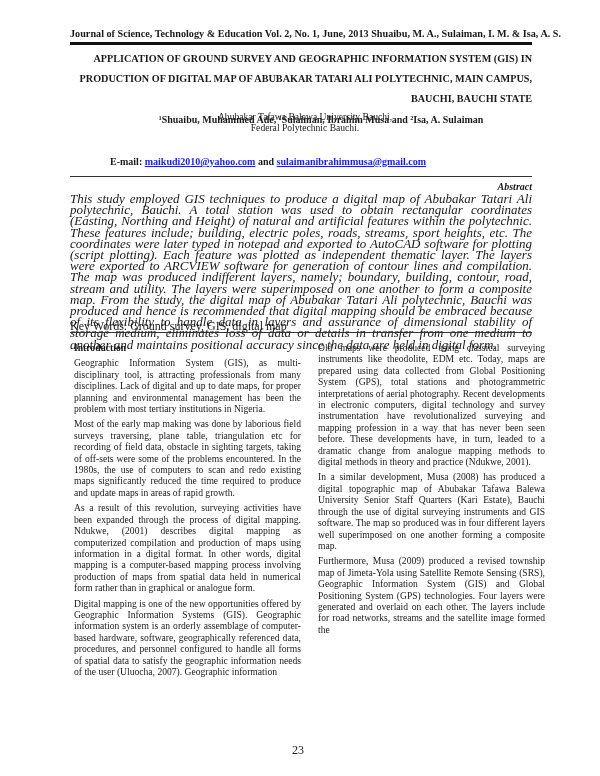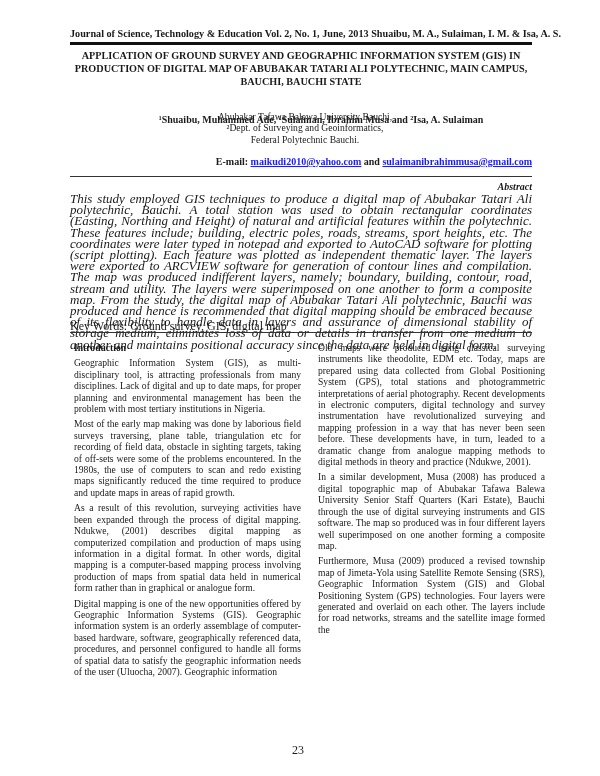--- a/index.html
+++ b/index.html
@@ -1,23 +1,23 @@
 <!DOCTYPE html>
 <html><head>
   <meta charset="utf-8">
   <style>
     html, body { margin:0; padding:0; background:#ffffff; }
     body { width:600px; height:776px; position:relative; overflow:hidden;
            font-family:"Liberation Serif", "DejaVu Serif", serif; color:#1a1a1a; }
     .running-head { position:absolute; left:70px; top:28px; width:540px; font-size:10.2px; font-weight:bold; white-space:nowrap; }
     .rule-thick { position:absolute; left:70px; top:42px; width:462px; height:3px; background:#111; }
-    .title { position:absolute; left:70px; top:49px; width:462px; text-align:center; font-size:10.2px; font-weight:bold; line-height:13px; }
+    .title { position:absolute; left:70px; top:49px; width:462px; text-align:right; font-size:10.2px; font-weight:bold; line-height:20px; }
     .authors { position:absolute; left:70px; top:99px; width:462px; text-align:center; font-size:10px; font-weight:bold; padding-left:40px; box-sizing:border-box;margin-top:15px; }
     .affil { position:absolute; left:70px; top:111px; width:462px; text-align:center; font-size:9.6px; line-height:11.4px; padding-left:8px; box-sizing:border-box; }
-    .email { position:absolute; left:70px; top:156px; width:462px; text-align:right; font-size:10px; font-weight:bold; padding-left:40px; box-sizing:border-box; }
+    .email { position:absolute; left:70px; top:156px; width:462px; text-align:left; font-size:10px; font-weight:bold; padding-left:40px; box-sizing:border-box; }
     .email a { color:#1a1aff; text-decoration:underline; }
     .rule-thin { position:absolute; left:70px; height:1px; background:#333; width:462px; }
     .abstract-head { position:absolute; left:70px; top:181px; width:462px; text-align:right; font-size:10px; font-weight:bold; font-style:italic; }
     .abstract-body { position:absolute; left:70px; top:193px; width:462px; font-size:13px; line-height:11.2px; font-style:italic; text-align:justify; }
     .keywords { position:absolute; left:70px; top:319px; width:462px; font-size:12px; }
     .col { position:absolute; top:338px; width:235px; font-size:9.6px; line-height:11.4px; text-align:justify; }
     .col.left { left:70px; }
     .col.right { left:314px; top:338px; }
     .col p { margin:4px; }
     .sec-head { font-weight:bold; }
@@ -28,21 +28,20 @@
 
 <div class="running-head">Journal of Science, Technology &amp; Education Vol. 2, No. 1, June, 2013 Shuaibu, M. A., Sulaiman, I. M. &amp; Isa, A. S.</div>
 <div class="rule-thick"></div>
 
 <div class="title">APPLICATION OF GROUND SURVEY AND GEOGRAPHIC INFORMATION SYSTEM (GIS) IN PRODUCTION OF DIGITAL MAP OF ABUBAKAR TATARI ALI POLYTECHNIC, MAIN CAMPUS, BAUCHI, BAUCHI STATE</div>
 
 <div class="authors">¹Shuaibu, Muhammed Ade, ¹Sulaiman, Ibrahim Musa and ²Isa, A. Sulaiman</div>
 
 <div class="affil">
   <div>Abubakar Tafawa Balewa University Bauchi,</div>
-  <div>²Dept. of Surveying and Geoinformatics,</div>
   <div>Federal Polytechnic Bauchi.</div>
 </div>
 
 <div class="email">
   <span>E-mail:</span>
   <a>maikudi2010@yahoo.com</a>
   <span>and</span>
   <a>sulaimanibrahimmusa@gmail.com</a>
 </div>
 

